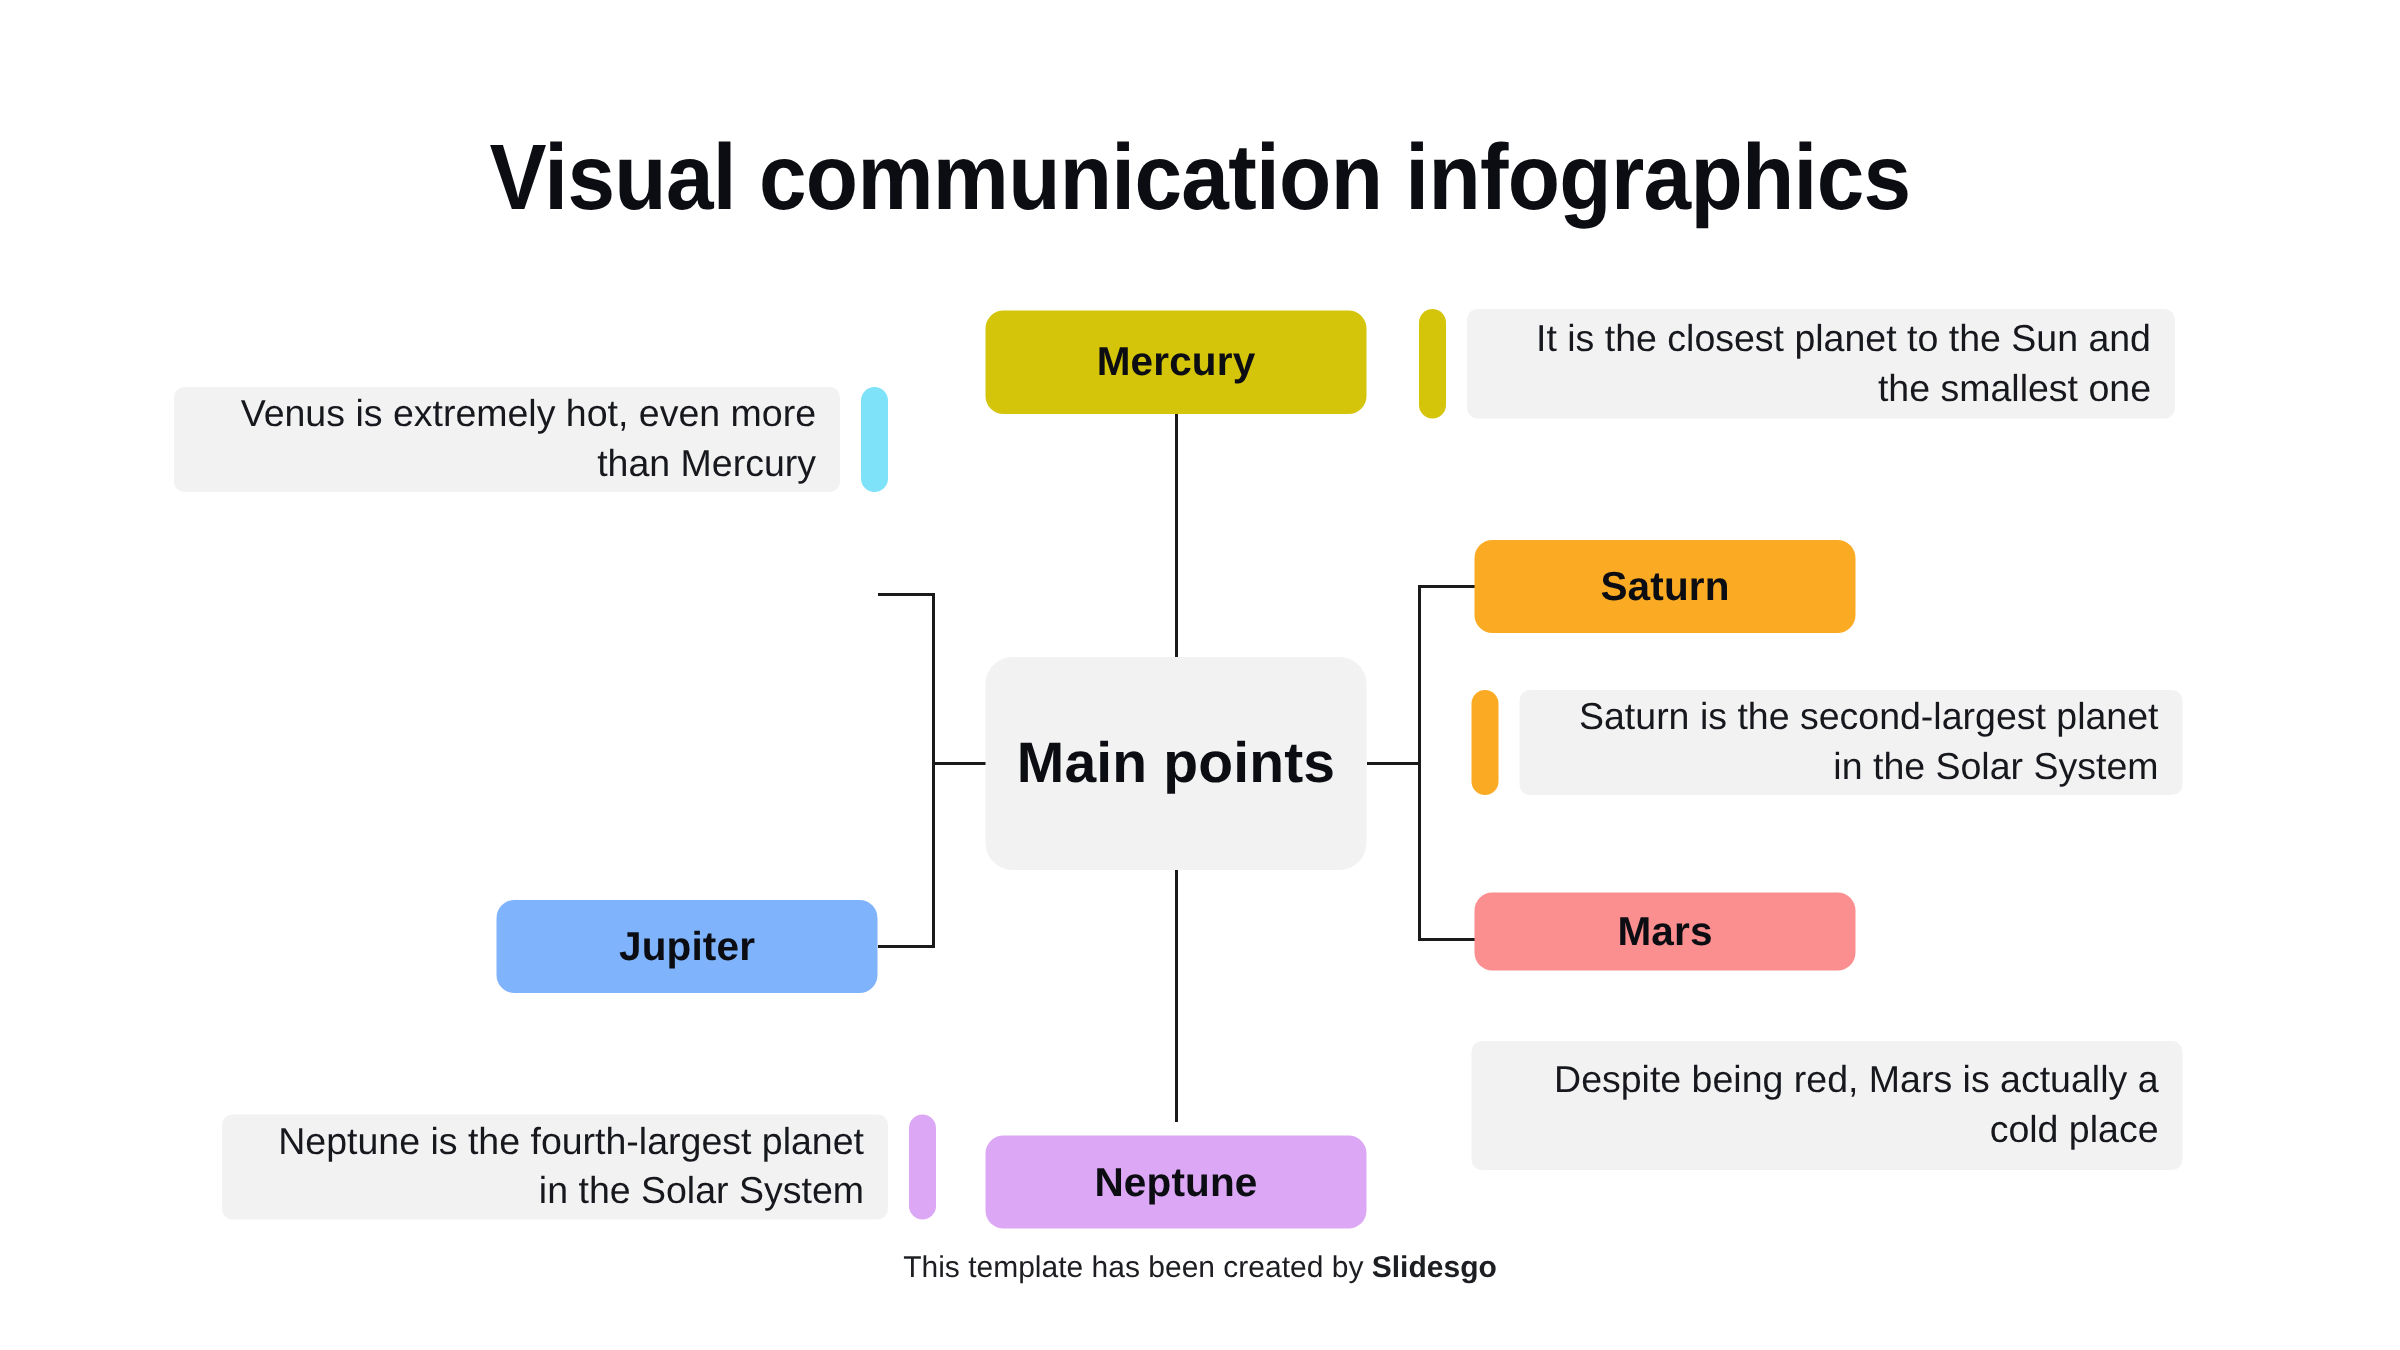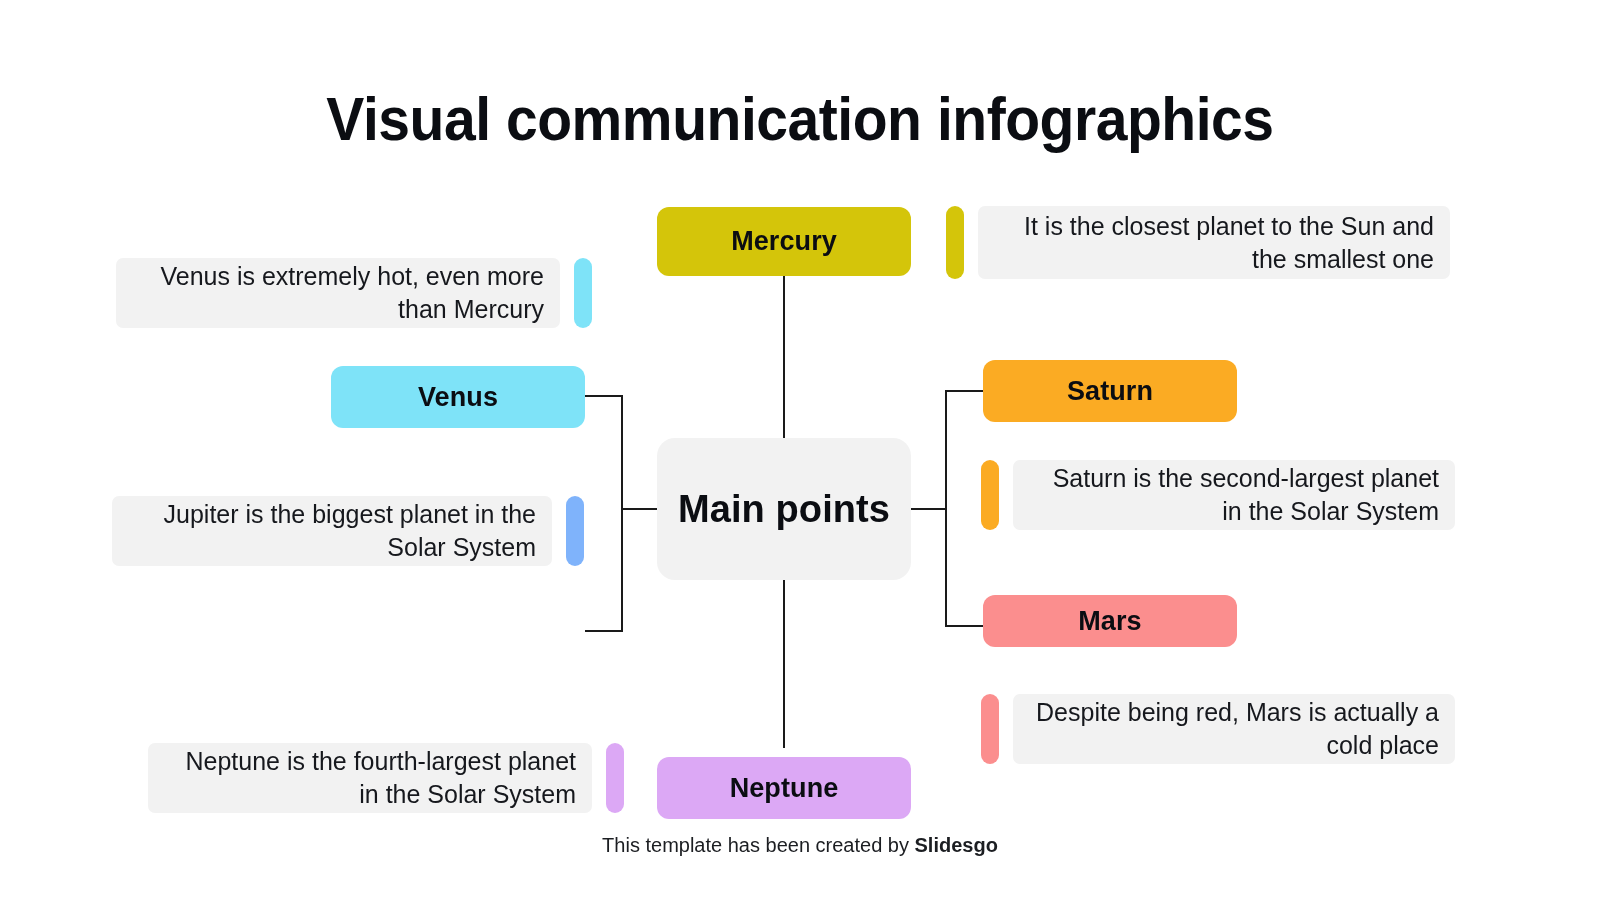--- a/index.html
+++ b/index.html
@@ -134,24 +134,24 @@
 
       <path d="M 983 391 L 946 391 L 946 626 L 983 626"></path>
       <path d="M 946 509 L 911 509"></path>
     </g>
   </svg>
 
   <div class="node" style="left:657px; top:207px; width:254px; height:69px; background:#d4c50a;justify-content:center;">
     <span>Mercury</span>
   </div>
 
-  <div class="node" style="left:331px; top:366px; width:254px; height:62px; background:#7ee3f8;">
-    <span>Venus</span>
-  </div>
-
+
+  <div class="node" style="left:331px; top:600px; width:254px; height:62px; background:#7fb3fb;">
+    <span>Jupiter</span>
+  </div>
 
   <div class="node" style="left:983px; top:360px; width:254px; height:62px; background:#fbab23;">
     <span>Saturn</span>
   </div>
 
   <div class="node" style="left:983px; top:595px; width:254px; height:52px; background:#fb8e8e;">
     <span>Mars</span>
   </div>
 
   <div class="node" style="left:657px; top:745px; width:254px; height:62px; background:#dca8f5;margin-top:12px;">
@@ -169,35 +169,29 @@
     </div>
   </div>
 
   <div class="desc bar-right" style="left:116px; top:258px; width:476px; height:70px;">
     <div class="bar" style="background:#7ee3f8;"></div>
     <div class="panel">
       <p>Venus is extremely hot, even more than Mercury</p>
     </div>
   </div>
 
-  <div class="desc bar-right" style="left:112px; top:496px; width:472px; height:70px;">
-    <div class="bar" style="background:#7fb3fb;"></div>
-    <div class="panel">
-      <p>Jupiter is the biggest planet in the Solar System</p>
-    </div>
-  </div>
 
   <div class="desc bar-left" style="left:981px; top:460px; width:474px; height:70px;">
     <div class="bar" style="background:#fbab23;"></div>
     <div class="panel">
       <p>Saturn is the second-largest planet in the Solar System</p>
     </div>
   </div>
 
-  <div class="desc bar-left" style="left:981px; top:694px; width:474px; height:70px;">
+  <div class="desc bar-left" style="left:981px; top:694px; width:474px; height:70px;flex-direction:column;">
     <div class="bar" style="background:#fb8e8e;"></div>
     <div class="panel">
       <p>Despite being red, Mars is actually a cold place</p>
     </div>
   </div>
 
   <div class="desc bar-right" style="left:148px; top:743px; width:476px; height:70px;">
     <div class="bar" style="background:#dca8f5;"></div>
     <div class="panel">
       <p>Neptune is the fourth-largest planet in the Solar System</p>

